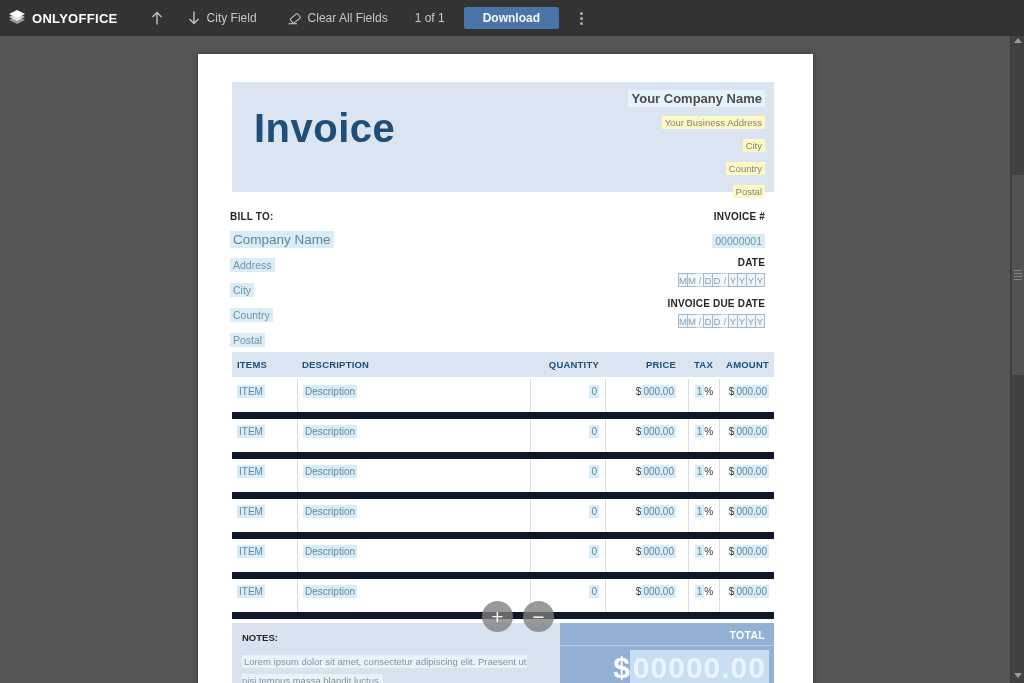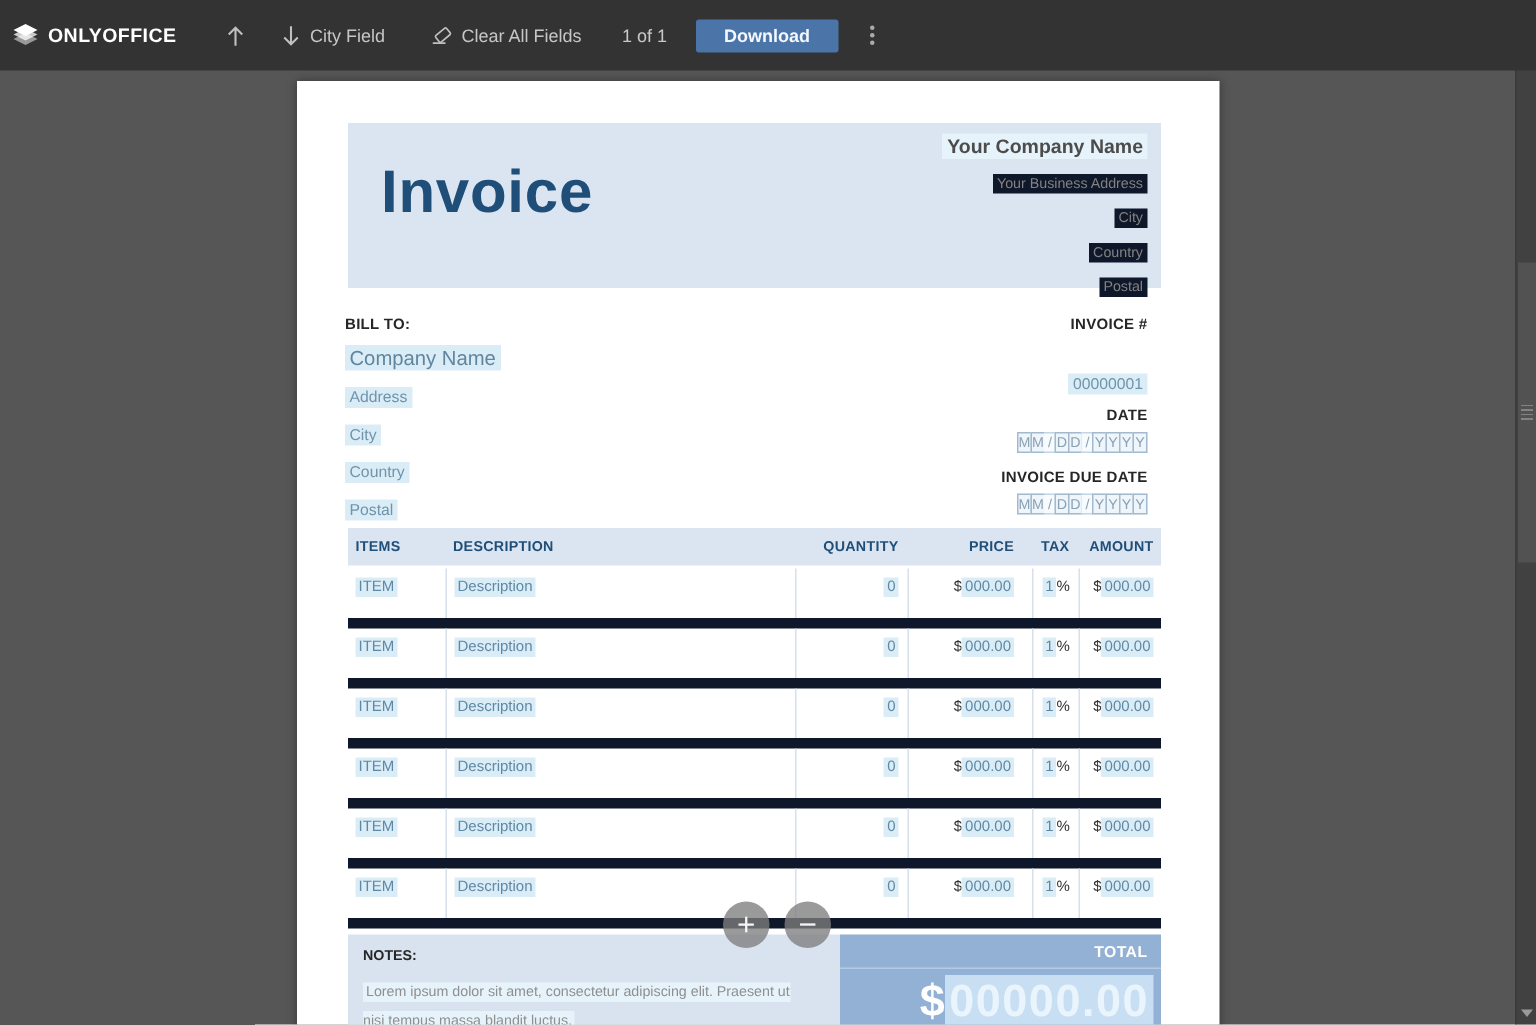--- a/index.html
+++ b/index.html
@@ -1,20 +1,20 @@
 <!DOCTYPE html>
 <html><head>
 <meta charset="utf-8">
 <style>
   * { margin:0; padding:0; box-sizing:border-box; }
   html,body { width:1024px; height:683px; overflow:hidden; }
   body { background:#565656; font-family:"Liberation Sans","DejaVu Sans",sans-serif; position:relative; }
 
   
-  .toolbar { position:absolute; left:0; top:0; width:1024px; height:47px; background:#333333;
+  .toolbar { position:absolute; left:0; top:0; width:1024px; height:36px; background:#333333;
              display:flex; align-items:center; z-index:60; }
   .tb-left { display:flex; align-items:center; padding-left:7px; }
   .brand { display:flex; align-items:center; margin-right:28px; }
   .brand svg { margin-right:5px; }
   .brand-text { color:#ffffff; font-weight:bold; font-size:13px; letter-spacing:.3px; }
   .tb-icon-btn { background:none; border:none; cursor:pointer; display:flex; align-items:center; margin-right:17px; padding:4px; }
   .tb-btn { background:none; border:none; cursor:pointer; display:flex; align-items:center; gap:6px;
             color:#c6c6c6; font-size:12px; font-family:inherit; margin-right:25px; padding:4px 2px; }
   .tb-center { flex:1; text-align:center; color:#cccccc; font-size:12px; }
   .tb-right { display:flex; align-items:center; padding-right:24px; }
@@ -40,34 +40,34 @@
           box-shadow:0 0 6px rgba(0,0,0,.35); z-index:10; }
 
   .hl { background:#daedf7; padding:0 2px; }
 
   
   .hdr-box { position:absolute; left:34px; top:28px; width:542px; height:110px; background:#dbe5f1; }
   .inv-title { position:absolute; left:22px; top:24px; font-size:40px; font-weight:bold; color:#1f4e79; letter-spacing:.5px; }
   .co-block { position:absolute; right:9px; top:7px; text-align:right; }
   .co-name { font-size:13px; font-weight:bold; color:#4c4c4c; background:#e6f3fa; padding:1px 3px; display:inline-block; }
   .co-line { margin-top:5px; }
-  .co-line span { font-size:9.5px; color:#828282; background:#0f172a; padding:1px 3px; display:inline-block; }
+  .co-line span { font-size:9.5px; color:#828282; background:#fef9c3; padding:1px 3px; display:inline-block; }
 
   
   .billto { position:absolute; left:32px; top:157px; }
   .sec-label { font-size:10px; font-weight:bold; color:#262626; letter-spacing:.2px; }
   .bt-company { margin-top:8px; }
   .bt-company span { font-size:13.5px; color:#60869f; background:#daedf7; padding:1px 3px; display:inline-block; }
   .bt-line { margin-top:7px; }
   .bt-line span { font-size:10.5px; color:#6f94ab; background:#daedf7; padding:1px 3px; display:inline-block; }
 
   
   .meta { position:absolute; right:48px; top:157px; text-align:right; }
   .meta .sec-label { display:block; }
-  .inv-num { margin-top:24px; margin-bottom:8px; }
+  .inv-num { margin-top:9px; margin-bottom:8px; }
   .inv-num span { font-size:10.5px; color:#6f94ab; background:#daedf7; padding:1px 3px; display:inline-block; }
   .meta .gap { margin-top:8px; }
   .datecomb { display:inline-flex; margin-top:5px; margin-bottom:3px; }
   .dc { width:10px; height:14px; border:1px solid #a3bace; background:#eef6fb; color:#8ba1b4; font-size:9.5px;
         display:flex; align-items:center; justify-content:center; margin-left:-1px; }
   .dc:first-child { margin-left:0; }
   .ds { width:8px; height:14px; color:#8ba1b4; font-size:9.5px; display:flex; align-items:center; justify-content:center;
         border-top:1px solid #c4d4e2; border-bottom:1px solid #c4d4e2; background:#f7fbfd; margin-left:-1px; }
 
   

